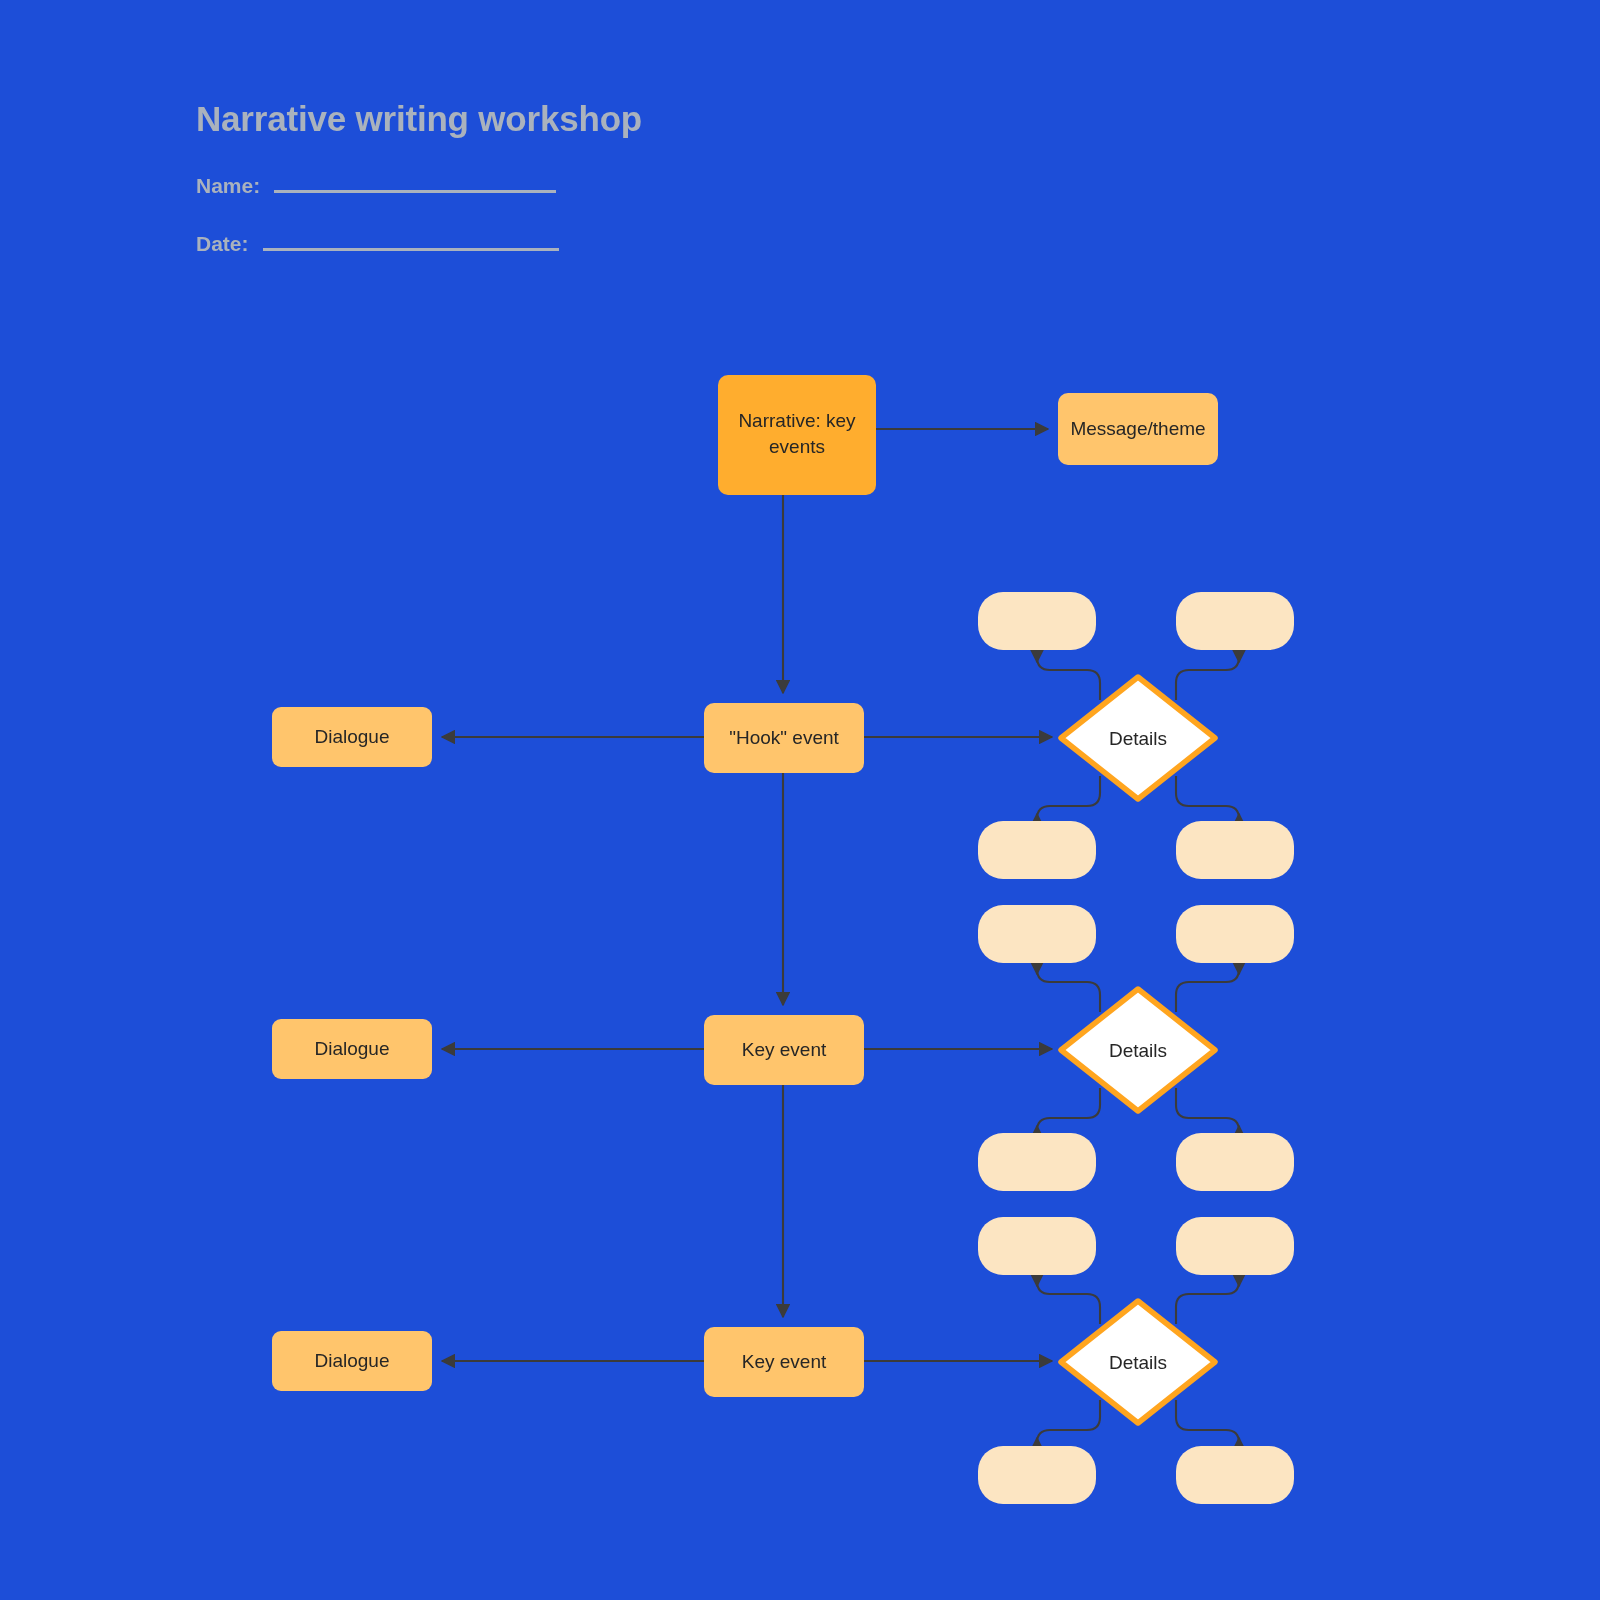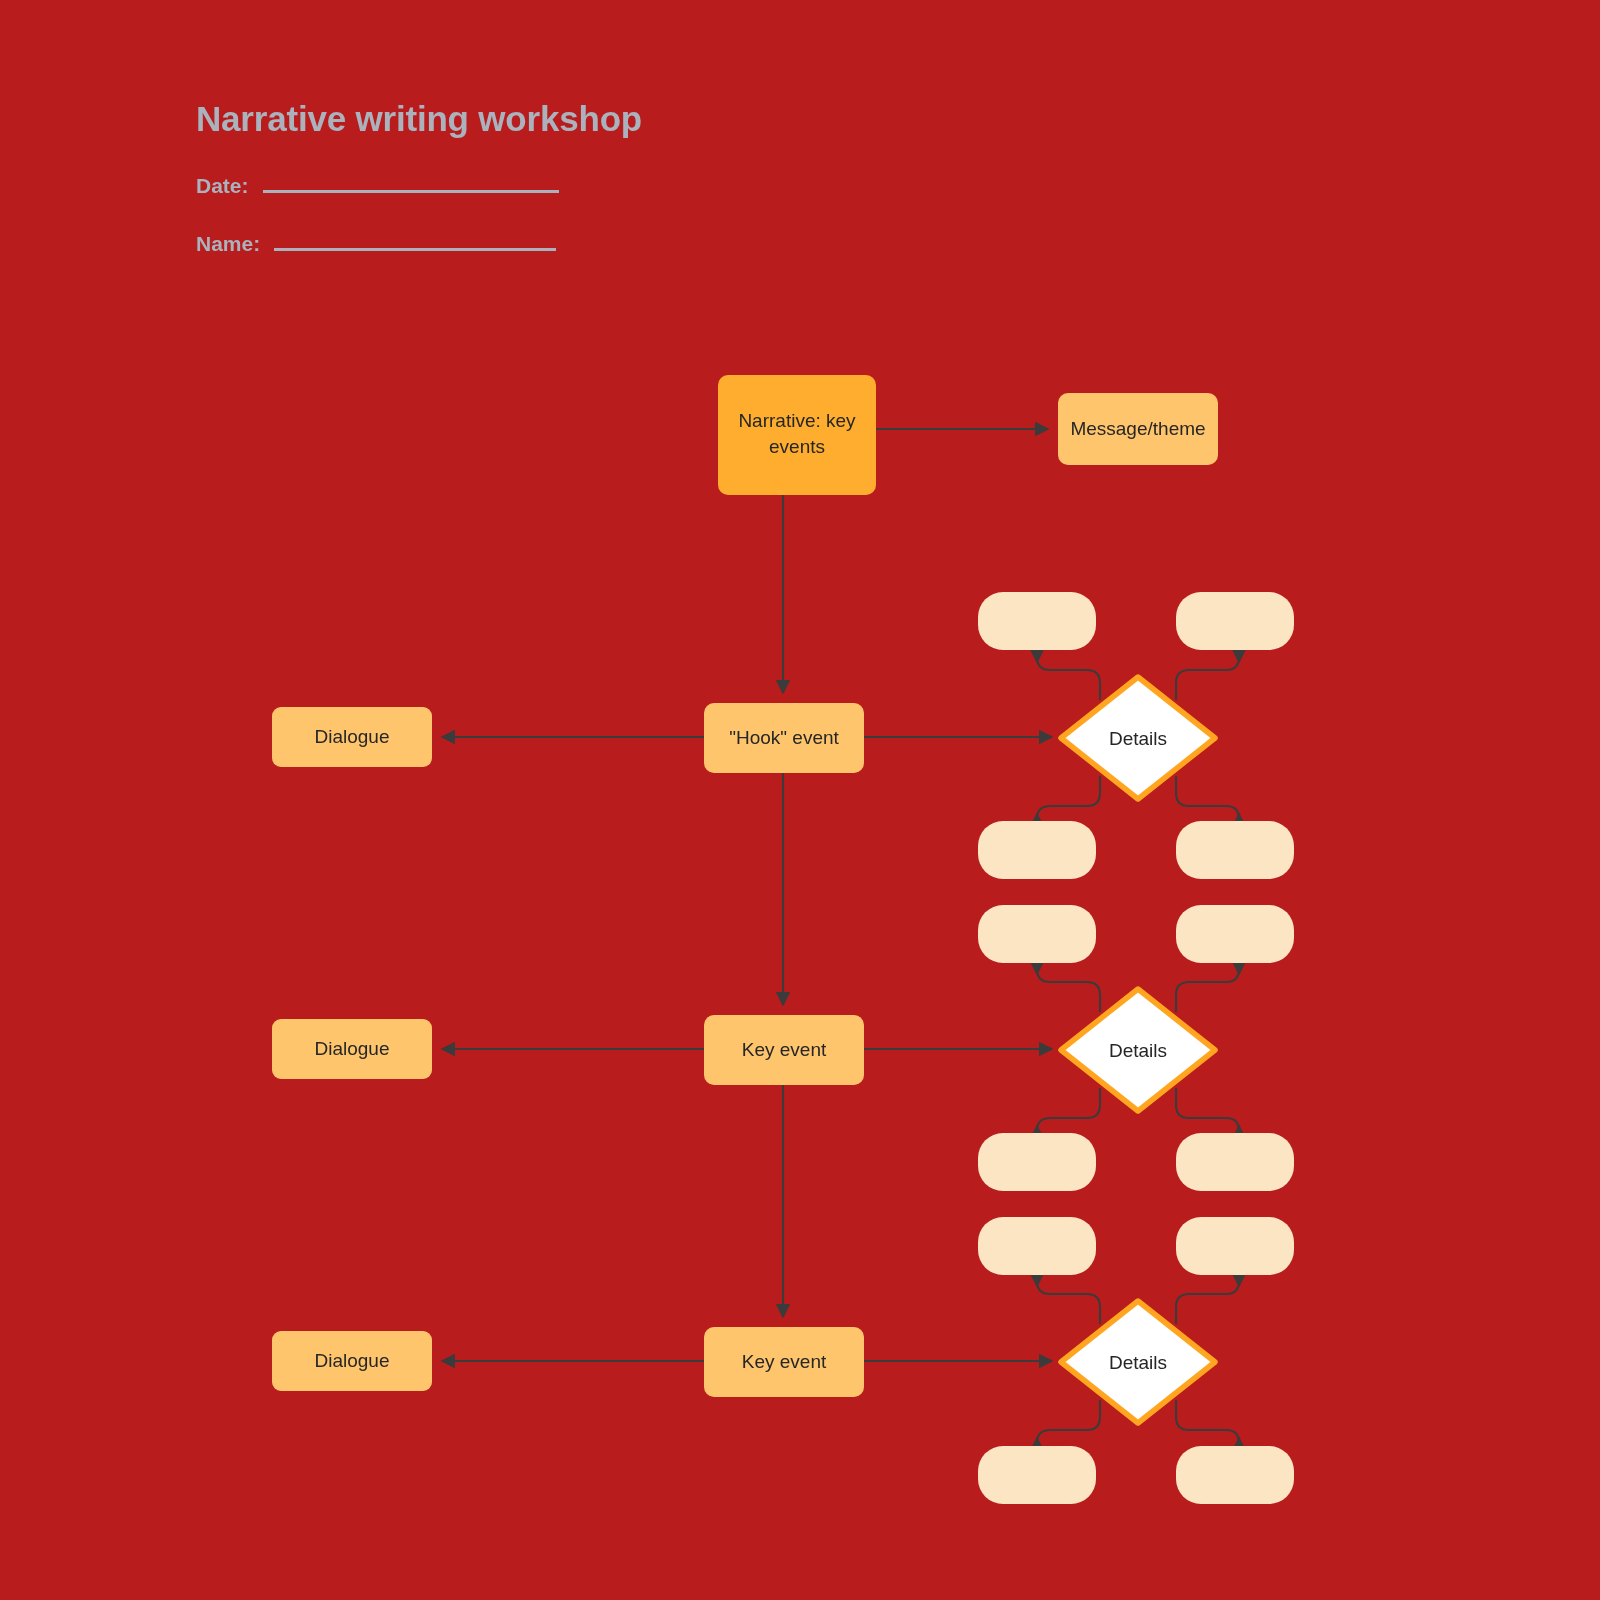--- a/index.html
+++ b/index.html
@@ -10,21 +10,21 @@
   body {
     width: 1600px;
     height: 1600px;
     font-family: "Liberation Sans", sans-serif;
     overflow: hidden;
   }
   #page {
     position: relative;
     width: 1600px;
     height: 1600px;
-    background: #b91c1c;
+    background: #1d4ed8;
   }
 
   
   #header {
     position: absolute;
     left: 196px;
     top: 98px;
     width: 900px;
   }
   #doc-title {
@@ -84,27 +84,27 @@
 </style>
 </head>
 <body>
 
 <div id="page">
 
   <div id="header">
     <h1 id="doc-title">Narrative writing workshop</h1>
 
     <div class="field-row">
+      <span class="field-label">Name:</span>
+      <span class="field-rule rule-name"></span>
+    </div>
+
+    <div class="field-row">
       <span class="field-label">Date:</span>
       <span class="field-rule rule-date"></span>
-    </div>
-
-    <div class="field-row">
-      <span class="field-label">Name:</span>
-      <span class="field-rule rule-name"></span>
     </div>
   </div>
 
   <svg id="diagram" viewBox="0 0 1600 1600">
     <defs>
       <marker id="arrowEnd" viewBox="0 0 10 10" refX="9" refY="5" markerWidth="7" markerHeight="7" orient="auto-start-reverse">
         <path d="M 0 0 L 10 5 L 0 10 z" fill="#3b3b3b"></path>
       </marker>
     </defs>
 

